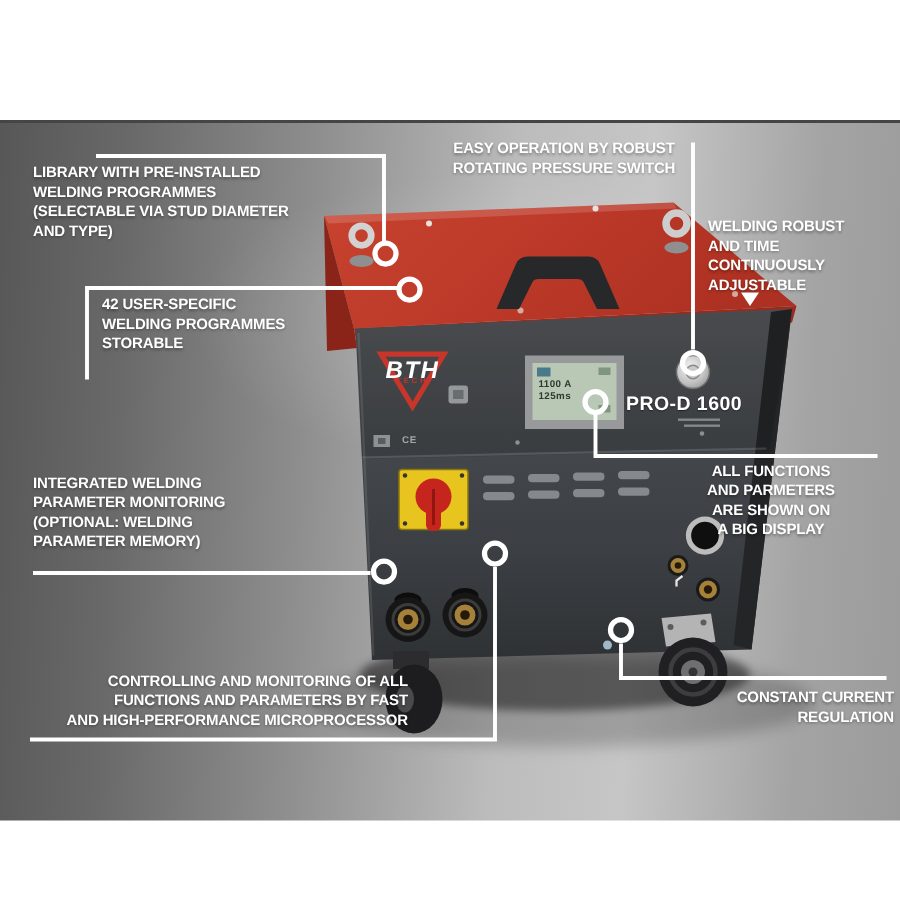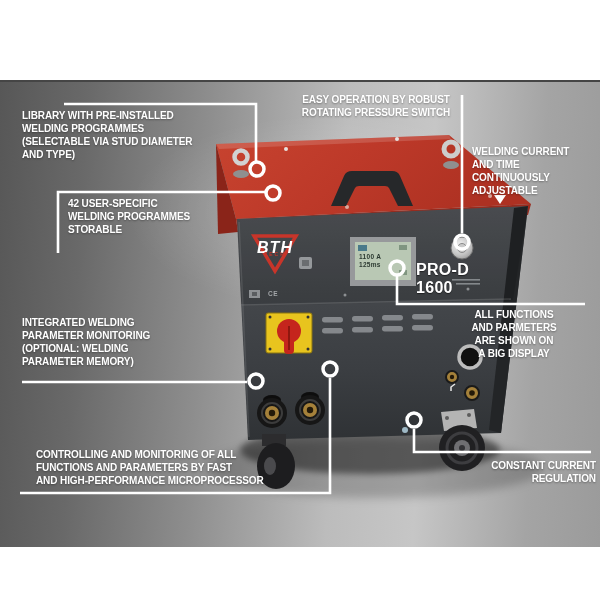--- a/index.html
+++ b/index.html
@@ -15,21 +15,21 @@
       linear-gradient(93deg,#575757 0%,#696969 14%,#8e8e8e 34%,#bcbcbc 56%,#c6c6c6 70%,#a4a4a4 88%,#9b9b9b 100%);
   }
   svg.overlay{position:absolute;left:0;top:0;width:600px;height:600px;}
   .callout{
     position:absolute;color:#ffffff;font-weight:bold;font-size:10px;line-height:13px;
     letter-spacing:-0.1px;white-space:pre-line;text-shadow:0 1px 2px rgba(0,0,0,0.35);
   }
   .machine-label{position:absolute;color:#ffffff;font-weight:bold;}
   .brand-top{left:257px;top:239px;width:36px;text-align:center;font-size:16px;letter-spacing:1px;font-style:italic;}
   .brand-sub{left:257px;top:251px;width:36px;text-align:center;font-size:5px;color:#c8352a;letter-spacing:2px;}
-  .model{left:416px;top:261px;width:80px;font-size:16px;letter-spacing:0.3px;text-shadow:0 1px 1px rgba(0,0,0,0.5);}
+  .model{left:416px;top:261px;width:80px;font-size:13px;letter-spacing:0.3px;text-shadow:0 1px 1px rgba(0,0,0,0.5);text-align:center;}
   .lcd-text{
     position:absolute;left:359px;top:253px;width:50px;font-size:6.5px;line-height:8px;
     color:#2c3a31;font-weight:bold;white-space:pre-line;letter-spacing:0.3px;
   }
   .ce{position:absolute;left:268px;top:290px;font-size:6.5px;font-weight:bold;color:#a3a6a9;letter-spacing:0.5px;}
 </style>
 </head>
 <body>
 
 <div class="page">
@@ -215,36 +215,36 @@
 (SELECTABLE VIA STUD DIAMETER
 AND TYPE)</div>
 
   <div class="callout" style="left:68px;top:197px;width:170px;">42 USER-SPECIFIC
 WELDING PROGRAMMES
 STORABLE</div>
 
   <div class="callout" style="left:295px;top:93px;width:162px;text-align:center;">EASY OPERATION BY ROBUST
 ROTATING PRESSURE SWITCH</div>
 
-  <div class="callout" style="left:472px;top:145px;width:110px;">WELDING CURRENT
+  <div class="callout" style="left:472px;top:145px;width:110px;">WELDING ROBUST
 AND TIME
 CONTINUOUSLY
 ADJUSTABLE</div>
 
   <div class="callout" style="left:22px;top:316px;width:180px;">INTEGRATED WELDING
 PARAMETER MONITORING
 (OPTIONAL: WELDING
 PARAMETER MEMORY)</div>
 
   <div class="callout" style="left:443px;top:308px;width:142px;text-align:center;">ALL FUNCTIONS
 AND PARMETERS
 ARE SHOWN ON
 A BIG DISPLAY</div>
 
-  <div class="callout" style="left:36px;top:448px;width:250px;">CONTROLLING AND MONITORING OF ALL
+  <div class="callout" style="left:22px;top:448px;width:250px;text-align:right;">CONTROLLING AND MONITORING OF ALL
 FUNCTIONS AND PARAMETERS BY FAST
 AND HIGH-PERFORMANCE MICROPROCESSOR</div>
 
   <div class="callout" style="left:466px;top:459px;width:130px;text-align:right;">CONSTANT CURRENT
 REGULATION</div>
 
   <div class="machine-label brand-top">BTH</div>
   <div class="machine-label brand-sub">TECH</div>
   <div class="machine-label model">PRO-D 1600</div>
   <div class="lcd-text">1100 A

